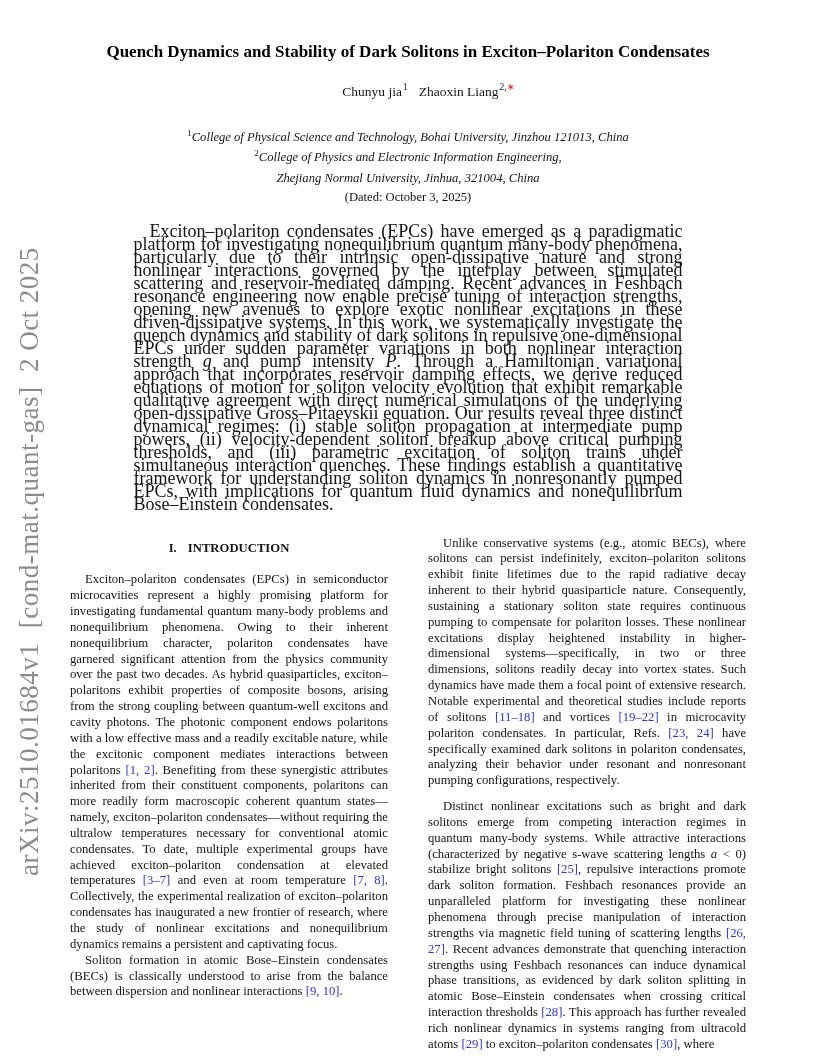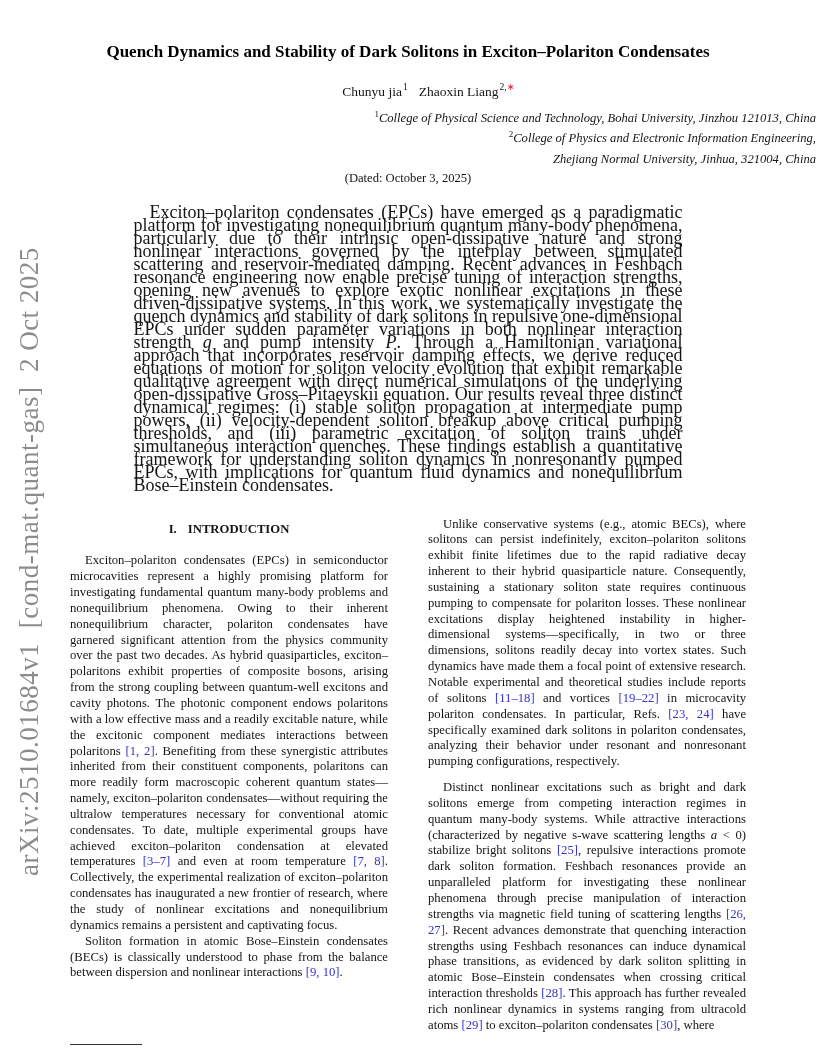--- a/index.html
+++ b/index.html
@@ -29,21 +29,21 @@
   .header { text-align:center; padding-top:42px; }
   .title {
     font-size:17px; font-weight:bold; color:#000;
     font-family:"Liberation Serif", serif;
   }
   .authors { margin-top:19px; font-size:13.5px;margin-left:40px; }
   .authors sup { font-size:9.5px; }
   .author-name { padding:0 1px; }
   .author-gap { display:inline-block; width:10px; }
   .star { color:var(--star-red,#e02030); }
-  .affiliations { margin-top:6px; font-style:italic; font-size:12.6px; line-height:16.5px;text-align:right; }
+  .affiliations { margin-top:25px; font-style:italic; font-size:12.6px; line-height:16.5px; }
   .affiliations sup { font-size:9px; font-style:normal; }
   .dateline { margin-top:3px; font-size:12.6px; }
   
   .abstract {
     width:549px; margin:20px auto 0;
     font-size:18px; line-height:13px;
     text-align:justify; text-indent:16px;
   }
   
   .columns {
@@ -103,21 +103,21 @@
 
   <div class="abstract"><span>Exciton–polariton condensates (EPCs) have emerged as a paradigmatic platform for investigating nonequilibrium quantum many-body phenomena, particularly due to their intrinsic open-dissipative nature and strong nonlinear interactions governed by the interplay between stimulated scattering and reservoir-mediated damping. Recent advances in Feshbach resonance engineering now enable precise tuning of interaction strengths, opening new avenues to explore exotic nonlinear excitations in these driven-dissipative systems. In this work, we systematically investigate the quench dynamics and stability of dark solitons in repulsive one-dimensional EPCs under sudden parameter variations in both nonlinear interaction strength </span><span class="math">g</span><span> and pump intensity </span><span class="math">P</span><span>. Through a Hamiltonian variational approach that incorporates reservoir damping effects, we derive reduced equations of motion for soliton velocity evolution that exhibit remarkable qualitative agreement with direct numerical simulations of the underlying open-dissipative Gross–Pitaevskii equation. Our results reveal three distinct dynamical regimes: (i) stable soliton propagation at intermediate pump powers, (ii) velocity-dependent soliton breakup above critical pumping thresholds, and (iii) parametric excitation of soliton trains under simultaneous interaction quenches. These findings establish a quantitative framework for understanding soliton dynamics in nonresonantly pumped EPCs, with implications for quantum fluid dynamics and nonequilibrium Bose–Einstein condensates.</span></div>
 
   <div class="columns">
 
     <div class="col col-left">
       <div class="section-heading">
         <span class="sec-num">I.</span><span>INTRODUCTION</span>
       </div>
       <p><span>Exciton–polariton condensates (EPCs) in semiconductor microcavities represent a highly promising platform for investigating fundamental quantum many-body problems and nonequilibrium phenomena. Owing to their inherent nonequilibrium character, polariton condensates have garnered significant attention from the physics community over the past two decades. As hybrid quasiparticles, exciton–polaritons exhibit properties of composite bosons, arising from the strong coupling between quantum-well excitons and cavity photons. The photonic component endows polaritons with a low effective mass and a readily excitable nature, while the excitonic component mediates interactions between polaritons </span><span class="cite">[1, 2]</span><span>. Benefiting from these synergistic attributes inherited from their constituent components, polaritons can more readily form macroscopic coherent quantum states—namely, exciton–polariton condensates—without requiring the ultralow temperatures necessary for conventional atomic condensates. To date, multiple experimental groups have achieved exciton–polariton condensation at elevated temperatures </span><span class="cite">[3–7]</span><span> and even at room temperature </span><span class="cite">[7, 8]</span><span>. Collectively, the experimental realization of exciton–polariton condensates has inaugurated a new frontier of research, where the study of nonlinear excitations and nonequilibrium dynamics remains a persistent and captivating focus.</span></p>
-      <p><span>Soliton formation in atomic Bose–Einstein condensates (BECs) is classically understood to phase from the balance between dispersion and nonlinear interactions </span><span class="cite">[9, 10]</span><span>.</span></p>
+      <p><span>Soliton formation in atomic Bose–Einstein condensates (BECs) is classically understood to arise from the balance between dispersion and nonlinear interactions </span><span class="cite">[9, 10]</span><span>.</span></p>
 
       <div class="footnote-block">
         <div class="footnote-rule"></div>
         <div class="footnote"><sup>∗</sup><span><span>The corresponding author: </span><span class="link">zhxliang@zjnu.edu.cn</span></span></div>
       </div>
     </div>
 
     <div class="col col-right">
       <p><span>Unlike conservative systems (e.g., atomic BECs), where solitons can persist indefinitely, exciton–polariton solitons exhibit finite lifetimes due to the rapid radiative decay inherent to their hybrid quasiparticle nature. Consequently, sustaining a stationary soliton state requires continuous pumping to compensate for polariton losses. These nonlinear excitations display heightened instability in higher-dimensional systems—specifically, in two or three dimensions, solitons readily decay into vortex states. Such dynamics have made them a focal point of extensive research. Notable experimental and theoretical studies include reports of solitons </span><span class="cite">[11–18]</span><span> and vortices </span><span class="cite">[19–22]</span><span> in microcavity polariton condensates. In particular, Refs. </span><span class="cite">[23, 24]</span><span> have specifically examined dark solitons in polariton condensates, analyzing their behavior under resonant and nonresonant pumping configurations, respectively.</span></p>
       <p><span>Distinct nonlinear excitations such as bright and dark solitons emerge from competing interaction regimes in quantum many-body systems. While attractive interactions (characterized by negative s-wave scattering lengths </span><span class="math">a</span><span> &lt; 0) stabilize bright solitons </span><span class="cite">[25]</span><span>, repulsive interactions promote dark soliton formation. Feshbach resonances provide an unparalleled platform for investigating these nonlinear phenomena through precise manipulation of interaction strengths via magnetic field tuning of scattering lengths </span><span class="cite">[26, 27]</span><span>. Recent advances demonstrate that quenching interaction strengths using Feshbach resonances can induce dynamical phase transitions, as evidenced by dark soliton splitting in atomic Bose–Einstein condensates when crossing critical interaction thresholds </span><span class="cite">[28]</span><span>. This approach has further revealed rich nonlinear dynamics in systems ranging from ultracold atoms </span><span class="cite">[29]</span><span> to exciton–polariton condensates </span><span class="cite">[30]</span><span>, where</span></p>

